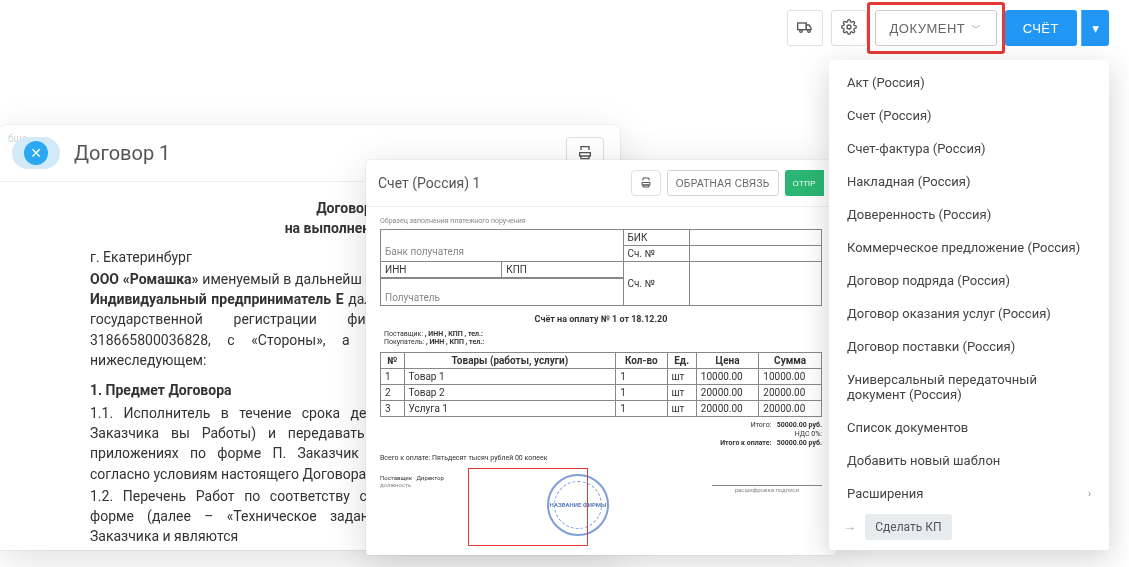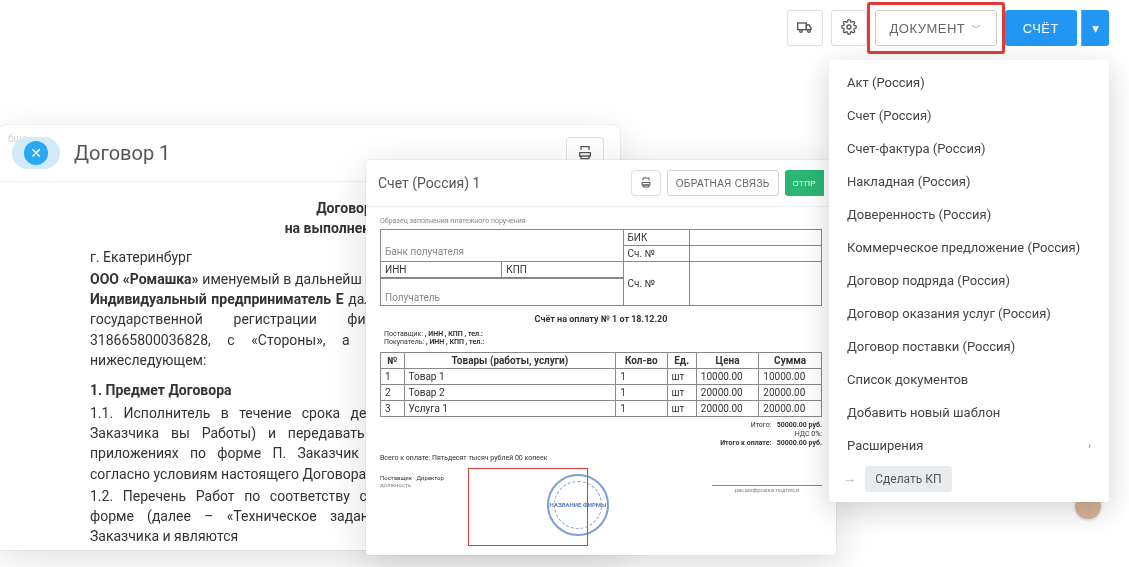--- a/index.html
+++ b/index.html
@@ -532,20 +532,21 @@
 <div class="dropdown">
   <div class="dropdown-item">Акт (Россия)</div>
   <div class="dropdown-item">Счет (Россия)</div>
   <div class="dropdown-item">Счет-фактура (Россия)</div>
   <div class="dropdown-item">Накладная (Россия)</div>
   <div class="dropdown-item">Доверенность (Россия)</div>
   <div class="dropdown-item">Коммерческое предложение (Россия)</div>
   <div class="dropdown-item">Договор подряда (Россия)</div>
   <div class="dropdown-item">Договор оказания услуг (Россия)</div>
   <div class="dropdown-item">Договор поставки (Россия)</div>
+  <div class="dropdown-item">Универсальный передаточный документ (Россия)</div>
   <div class="dropdown-item">Список документов</div>
   <div class="dropdown-item">Добавить новый шаблон</div>
   <div class="dropdown-item">
     <span>Расширения</span>
     <span class="chev">›</span>
   </div>
   <div style="padding:4px 14px">
     <span style="color:#aaa; margin-right:6px">→</span>
     <span class="pill" style="margin:0">Сделать КП</span>
   </div>

